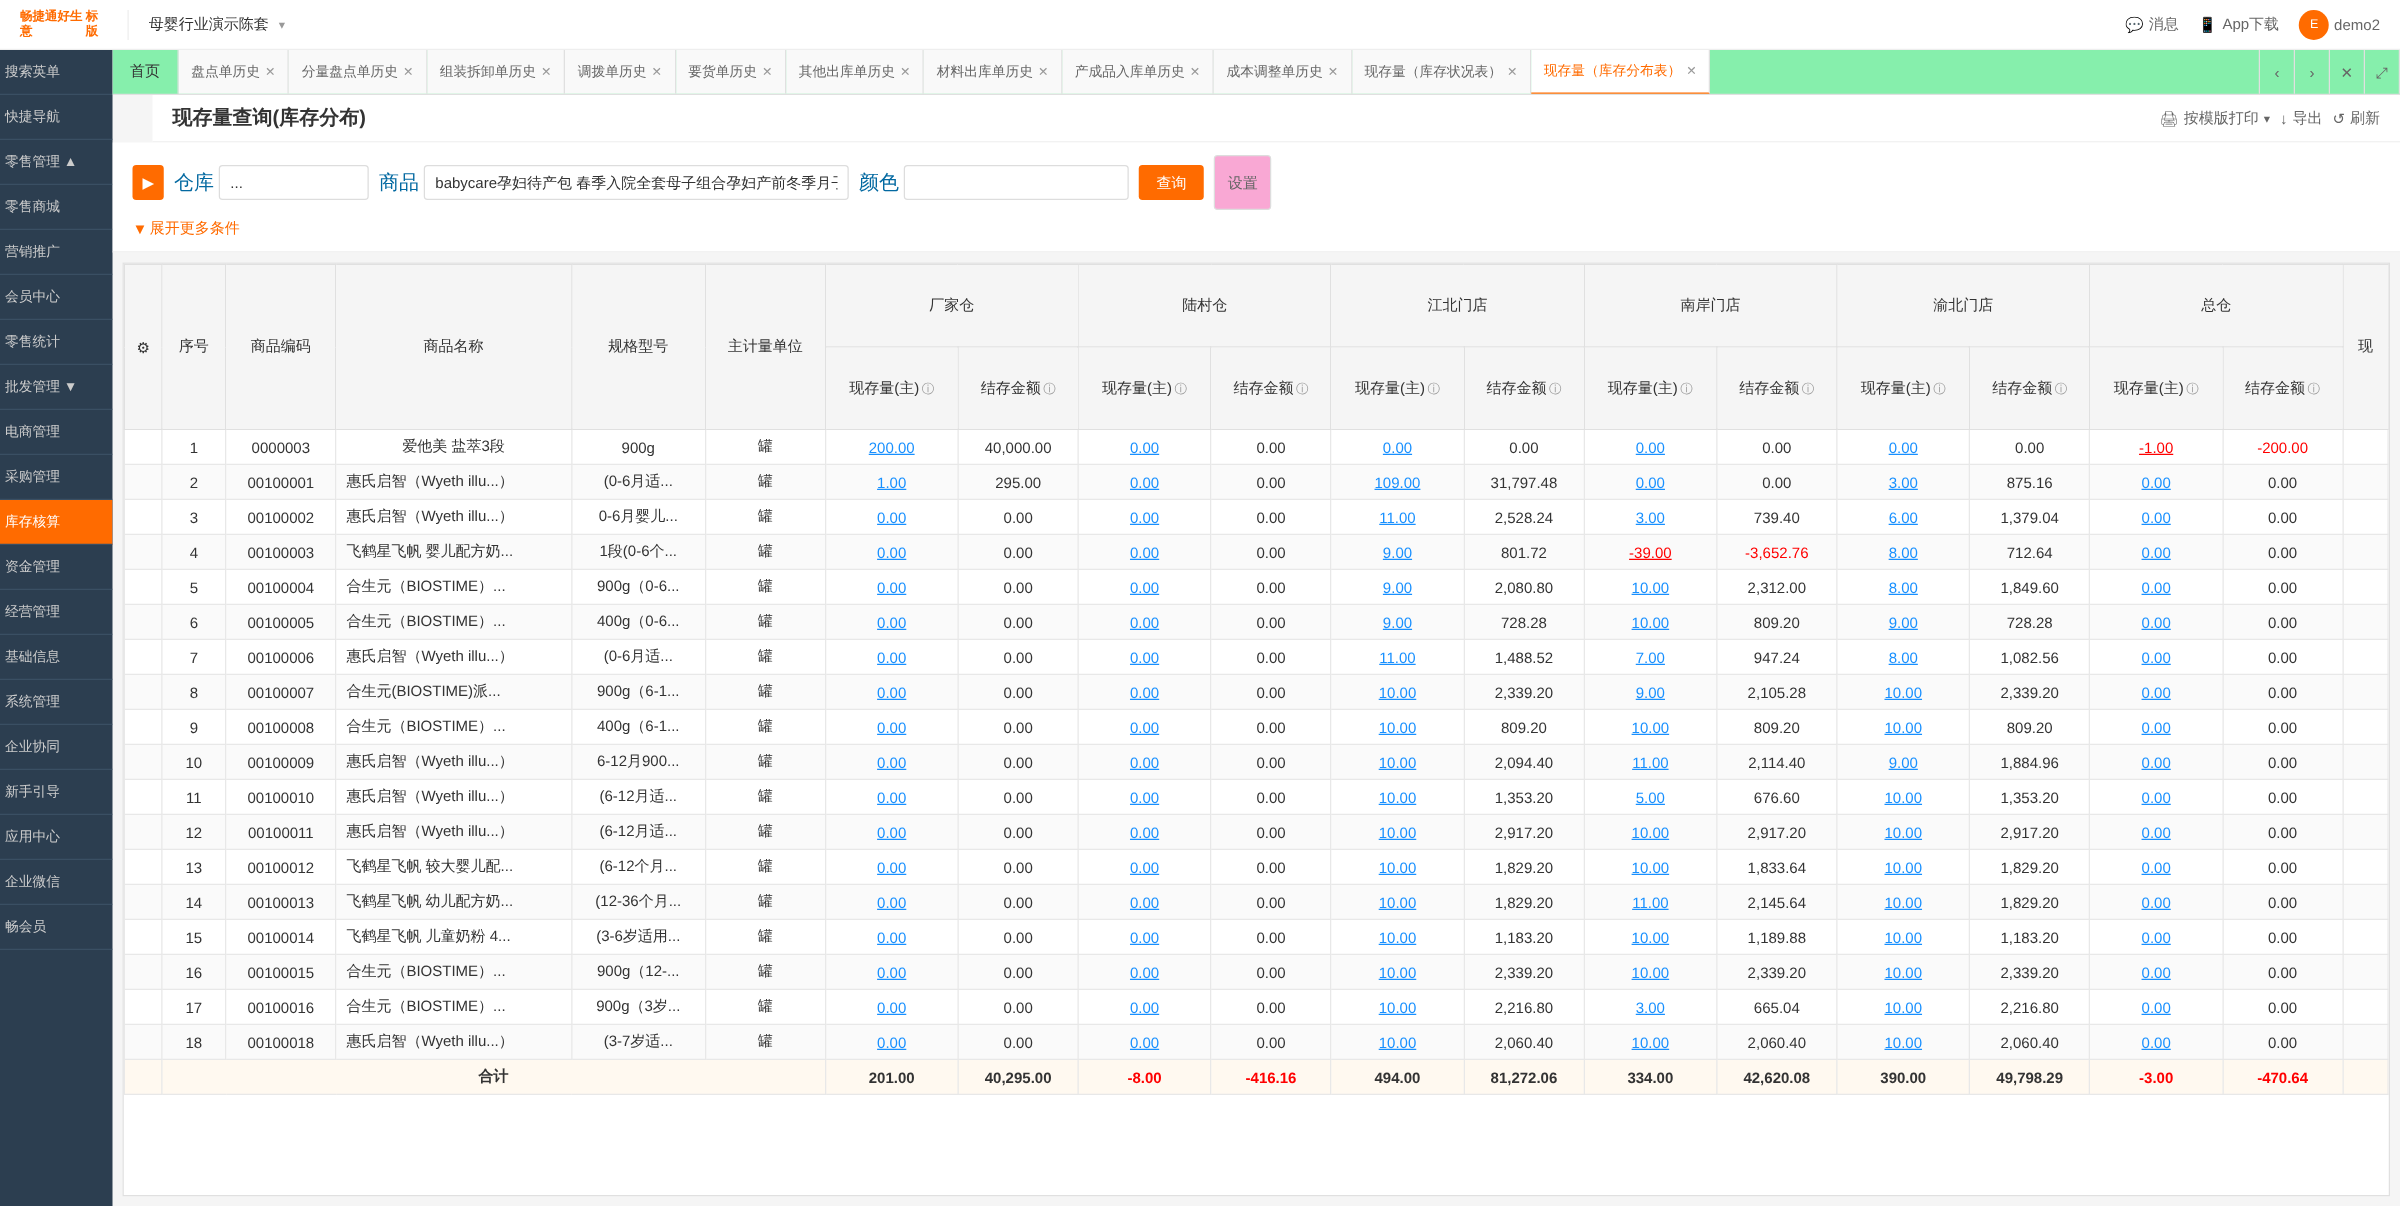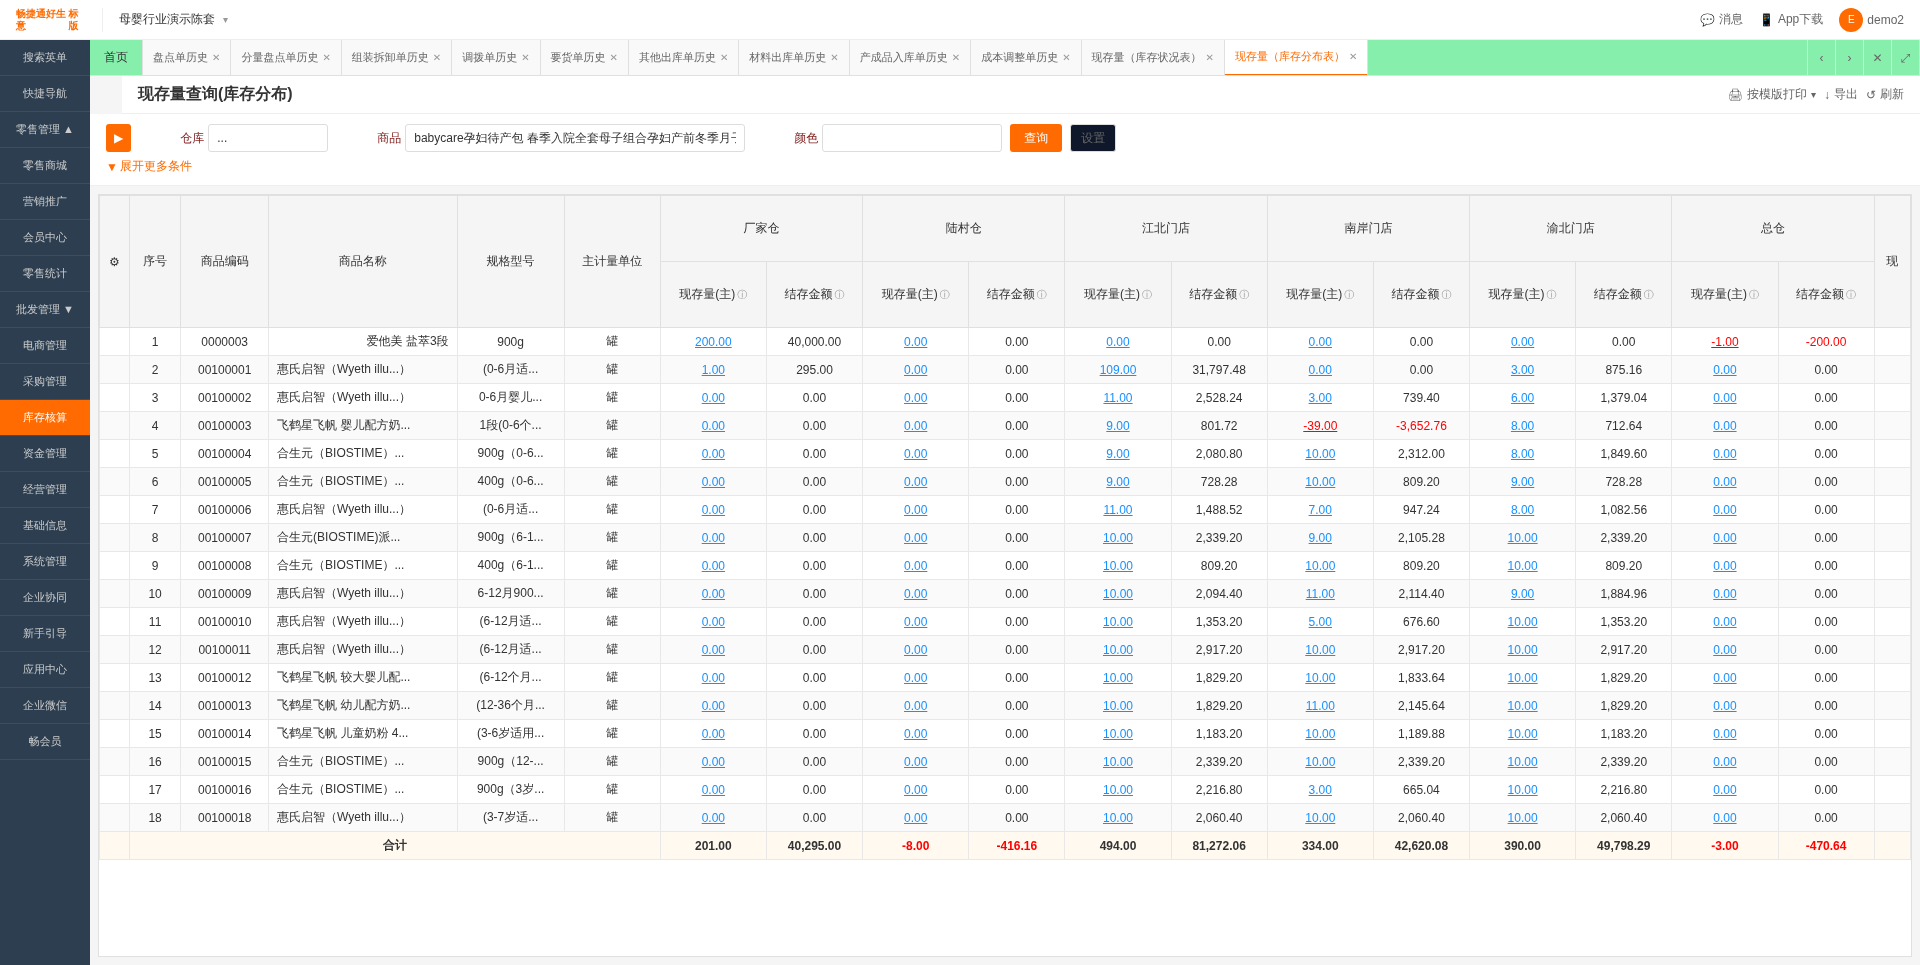--- a/index.html
+++ b/index.html
@@ -11,21 +11,21 @@
     .logo-area { display: flex; flex-direction: row; align-items: center; width: 70px; }
     .logo-text { font-size: 10px; color: #ff6b00; font-weight: bold; line-height: 1.2; }
     .top-bar-right { display: flex; align-items: center; gap: 16px; }
     .top-icon-btn { display: flex; align-items: center; gap: 4px; color: #666; cursor: pointer; font-size: 12px; }
 
     
     .main-layout { display: flex; height: calc(965px - 40px); }
 
     
     .sidebar { width: 90px; background: #2c3e50; color: #ccc; display: flex; flex-direction: column; overflow-y: auto; }
-    .sidebar-item { padding: 10px 4px; text-align: center; cursor: pointer; font-size: 11px; border-bottom: 1px solid #3a4f63; }
+    .sidebar-item { padding: 10px 4px; text-align: left; cursor: pointer; font-size: 11px; border-bottom: 1px solid #3a4f63; }
     .sidebar-item.active { background: #ff6b00; color: #fff; }
 
     
     .content-area { flex: 1; display: flex; flex-direction: column; overflow: hidden; }
 
     
     .tab-bar { background: #86efac; border-bottom: 1px solid #e0e0e0; display: flex; align-items: center; overflow: hidden; height: 36px; }
     .tab-home { padding: 0 14px; height: 36px; display: flex; align-items: center; color: #333; cursor: pointer; font-size: 12px; border-right: 1px solid #e0e0e0; white-space: nowrap; }
     .tab-item { padding: 0 10px; height: 36px; display: flex; align-items: center; gap: 4px; cursor: pointer; font-size: 11px; color: #666; border-right: 1px solid #e0e0e0; white-space: nowrap; background: #f9f9f9; }
     .tab-item.active { background: #fff; color: #ff6b00; border-bottom: 2px solid #ff6b00; }
@@ -36,28 +36,28 @@
     
     .page-header { background: #fff; padding: 8px 16px; border-bottom: 1px solid #eee; display: flex; align-items: center; justify-content: space-between; margin-left: 32px; }
     .page-title { font-size: 16px; font-weight: bold; color: #333; }
     .page-actions { display: flex; align-items: center; gap: 8px; }
     .action-btn { display: flex; align-items: center; gap: 4px; color: #666; font-size: 12px; cursor: pointer; }
 
     
     .search-area { background: #fff; padding: 10px 16px; border-bottom: 1px solid #eee; }
     .search-row { display: flex; align-items: center; gap: 8px; }
     .search-item { display: flex; align-items: center; gap: 4px; }
-    .search-label { color: #7f1d1d; white-space: nowrap; font-size: 12px; margin-left: 41px; }
+    .search-label { color: #0369a1; white-space: nowrap; font-size: 16px; }
     .search-input { border: 1px solid #ddd; border-radius: 3px; padding: 4px 8px; font-size: 12px; height: 28px; color: #333; }
     .search-input-long { width: 340px; }
     .search-input-medium { width: 120px; }
     .search-input-color { width: 180px; }
     .expand-btn { color: #ff6b00; font-size: 12px; cursor: pointer; display: flex; align-items: center; gap: 2px; }
     .query-btn { background: #ff6b00; color: #fff; border: none; border-radius: 3px; padding: 5px 14px; font-size: 12px; cursor: pointer; height: 28px; }
-    .settings-btn { background: #0f172a; color: #666; border: 1px solid #ddd; border-radius: 3px; padding: 5px 10px; font-size: 12px; cursor: pointer; height: 28px; }
+    .settings-btn { background: #f9a8d4; color: #666; border: 1px solid #ddd; border-radius: 3px; padding: 5px 10px; font-size: 12px; cursor: pointer; height: 44px; }
     .orange-arrow-btn { background: #ff6b00; color: #fff; border: none; border-radius: 3px; padding: 5px 8px; font-size: 12px; cursor: pointer; height: 28px; }
 
     
     .table-container { flex: 1; overflow: auto; background: #fff; margin: 8px; border: 1px solid #e0e0e0; }
     .data-table { width: 100%; border-collapse: collapse; font-size: 12px; min-width: 1600px; }
     .data-table th { background: #f5f5f5; border: 1px solid #e0e0e0; padding: 24px 8px; text-align: center; font-weight: normal; color: #333; white-space: nowrap; position: sticky; top: 0; z-index: 2; }
     .data-table td { border: 1px solid #e8e8e8; padding: 5px 8px; text-align: center; color: #333; white-space: nowrap; }
     .data-table tr:nth-child(even) { background: #fafafa; }
     .data-table .num-link { color: #1890ff; text-decoration: underline; cursor: pointer; }
     .data-table .neg { color: #f00; }
@@ -282,21 +282,21 @@
             <th>
                 <div class="col-header-sub">结存金额<span class="info-icon">ⓘ</span></div>
               </th>
           </tr>
         </thead>
         <tbody id="table-body">
         <tr>
     <td></td>
     <td>1</td>
     <td>0000003</td>
-    <td style="text-align:right;">爱他美 盐萃3段</td>
+    <td style="text-align:center;">爱他美 盐萃3段</td>
     <td>900g</td>
     <td>罐</td>
     <td class="num-link">200.00</td>
     <td>40,000.00</td>
     <td class="num-link">0.00</td>
     <td>0.00</td>
     <td class="num-link">0.00</td>
     <td>0.00</td>
     <td class="num-link">0.00</td>
     <td>0.00</td>

